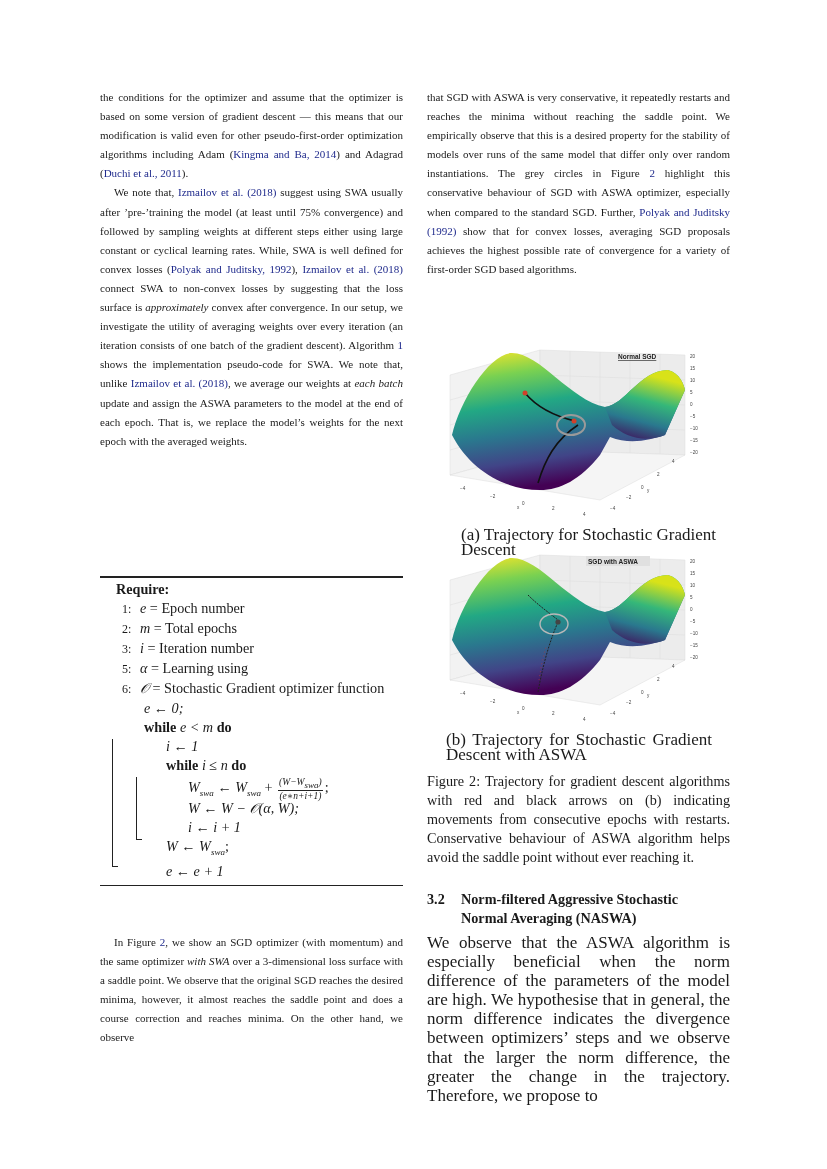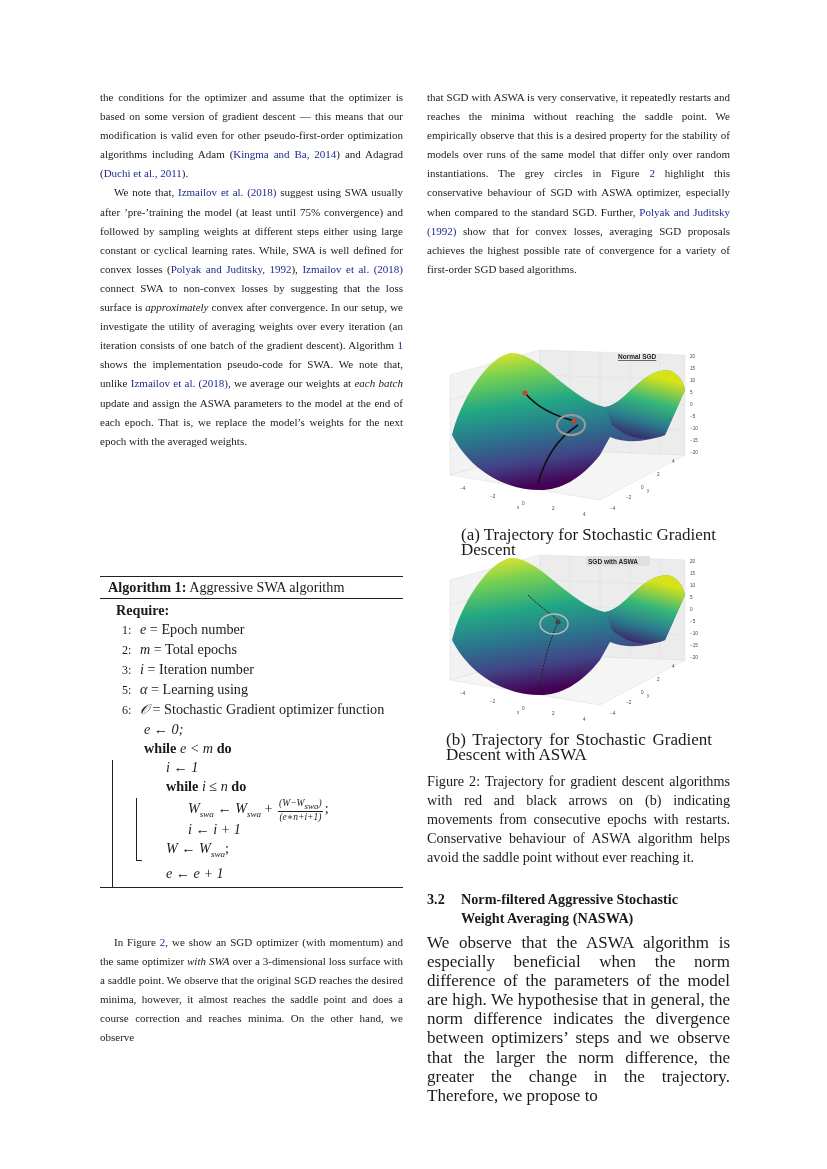--- a/index.html
+++ b/index.html
@@ -48,37 +48,37 @@
 </head>
 <body>
 
 <div class="col col-left">
   <p class="para"><span>the conditions for the optimizer and assume that the optimizer is based on some version of gradient descent — this means that our modification is valid even for other pseudo-first-order optimization algorithms including Adam (</span><span class="cite">Kingma and Ba, 2014</span><span>) and Adagrad (</span><span class="cite">Duchi et al., 2011</span><span>).</span></p>
   <p class="para indent"><span>We note that, </span><span class="cite">Izmailov et al. (2018)</span><span> suggest using SWA usually after ’pre-’training the model (at least until 75% convergence) and followed by sampling weights at different steps either using large constant or cyclical learning rates. While, SWA is well defined for convex losses (</span><span class="cite">Polyak and Juditsky, 1992</span><span>), </span><span class="cite">Izmailov et al. (2018)</span><span> connect SWA to non-convex losses by suggesting that the loss surface is </span><span class="i">approximately</span><span> convex after convergence. In our setup, we investigate the utility of averaging weights over every iteration (an iteration consists of one batch of the gradient descent). Algorithm </span><span class="cite">1</span><span> shows the implementation pseudo-code for SWA. We note that, unlike </span><span class="cite">Izmailov et al. (2018)</span><span>, we average our weights at </span><span class="i">each batch</span><span> update and assign the ASWA parameters to the model at the end of each epoch. That is, we replace the model’s weights for the next epoch with the averaged weights.</span></p>
 </div>
 
 <div class="algo">
   <div class="rule-top"></div>
-  <div class="title"><span class="b">Algorithm 1:</span><span> Aggressive SWA algorithm</span></div>
   <div class="rule-mid"></div>
   <div class="req">Require:</div>
   <div class="step"><span class="num">1:</span><span class="m">e</span><span> = Epoch number</span></div>
   <div class="step"><span class="num">2:</span><span class="m">m</span><span> = Total epochs</span></div>
   <div class="step"><span class="num">3:</span><span class="m">i</span><span> = Iteration number</span></div>
   <div class="step"><span class="num">5:</span><span class="m">α</span><span> = Learning using</span></div>
   <div class="step"><span class="num">6:</span><span class="m">𝒪</span><span> = Stochastic Gradient optimizer function</span></div>
   <div class="line" style="padding-left:8px;"><span class="m">e ← 0;</span></div>
   <div class="line" style="padding-left:8px;"><span class="b">while</span><span class="m"> e &lt; m </span><span class="b">do</span></div>
   <div class="blk">
     <div class="blk-bar" style="left:12px; top:2px; height:127px;"></div>
     <div class="line" style="padding-left:30px;"><span class="m">i ← 1</span></div>
     <div class="line" style="padding-left:30px;"><span class="b">while</span><span class="m"> i ≤ n </span><span class="b">do</span></div>
     <div class="blk">
       <div class="blk-bar" style="left:36px; top:2px; height:62px;"></div>
       <div class="line" style="padding-left:52px; height:24px; line-height:24px;"><span class="m">W</span><sub class="m">swa</sub><span class="m"> ← W</span><sub class="m">swa</sub> + <span class="frac"><span class="num-f m"><span>(W−W</span><sub>swa</sub><span>)</span></span><span class="den-f m">(e∗n+i+1)</span></span>;</div>
+      <div class="line" style="padding-left:52px;"><span class="m">W ← W − 𝒪(α, W);</span></div>
       <div class="line" style="padding-left:52px;"><span class="m">i ← i + 1</span></div>
     </div>
     <div class="line" style="padding-left:30px;"><span class="m">W ← W</span><sub class="m">swa</sub><span>;</span></div>
     <div class="line" style="padding-left:30px;"><span class="m">e ← e + 1</span></div>
   </div>
   <div class="rule-bot"></div>
 </div>
 
 <div class="col" style="left:100px; top:933px; width:303px;">
   <p class="para indent"><span>In Figure </span><span class="cite">2</span><span>, we show an SGD optimizer (with momentum) and the same optimizer </span><span class="i">with SWA</span><span> over a 3-dimensional loss surface with a saddle point. We observe that the original SGD reaches the desired minima, however, it almost reaches the saddle point and does a course correction and reaches minima. On the other hand, we observe</span></p>
@@ -207,15 +207,15 @@
     <text x="170" y="165">−4</text>
     <text x="207" y="147">y</text>
   </g>
 </svg>
 <div class="subcap subcap-b">(b) Trajectory for Stochastic Gradient Descent with ASWA</div>
 
 <div class="figcap">Figure 2: Trajectory for gradient descent algorithms with red and black arrows on (b) indicating movements from consecutive epochs with restarts. Conservative behaviour of ASWA algorithm helps avoid the saddle point without ever reaching it.</div>
 
 <div class="sec">
   <span class="num">3.2</span><span>Norm-filtered Aggressive Stochastic</span>
-  <span class="t2">Weight Averaging (NASWA)</span>
+  <span class="t2">Normal Averaging (NASWA)</span>
 </div>
 <div class="sec-body">We observe that the ASWA algorithm is especially beneficial when the norm difference of the parameters of the model are high. We hypothesise that in general, the norm difference indicates the divergence between optimizers’ steps and we observe that the larger the norm difference, the greater the change in the trajectory. Therefore, we propose to</div>
 
 </body></html>

